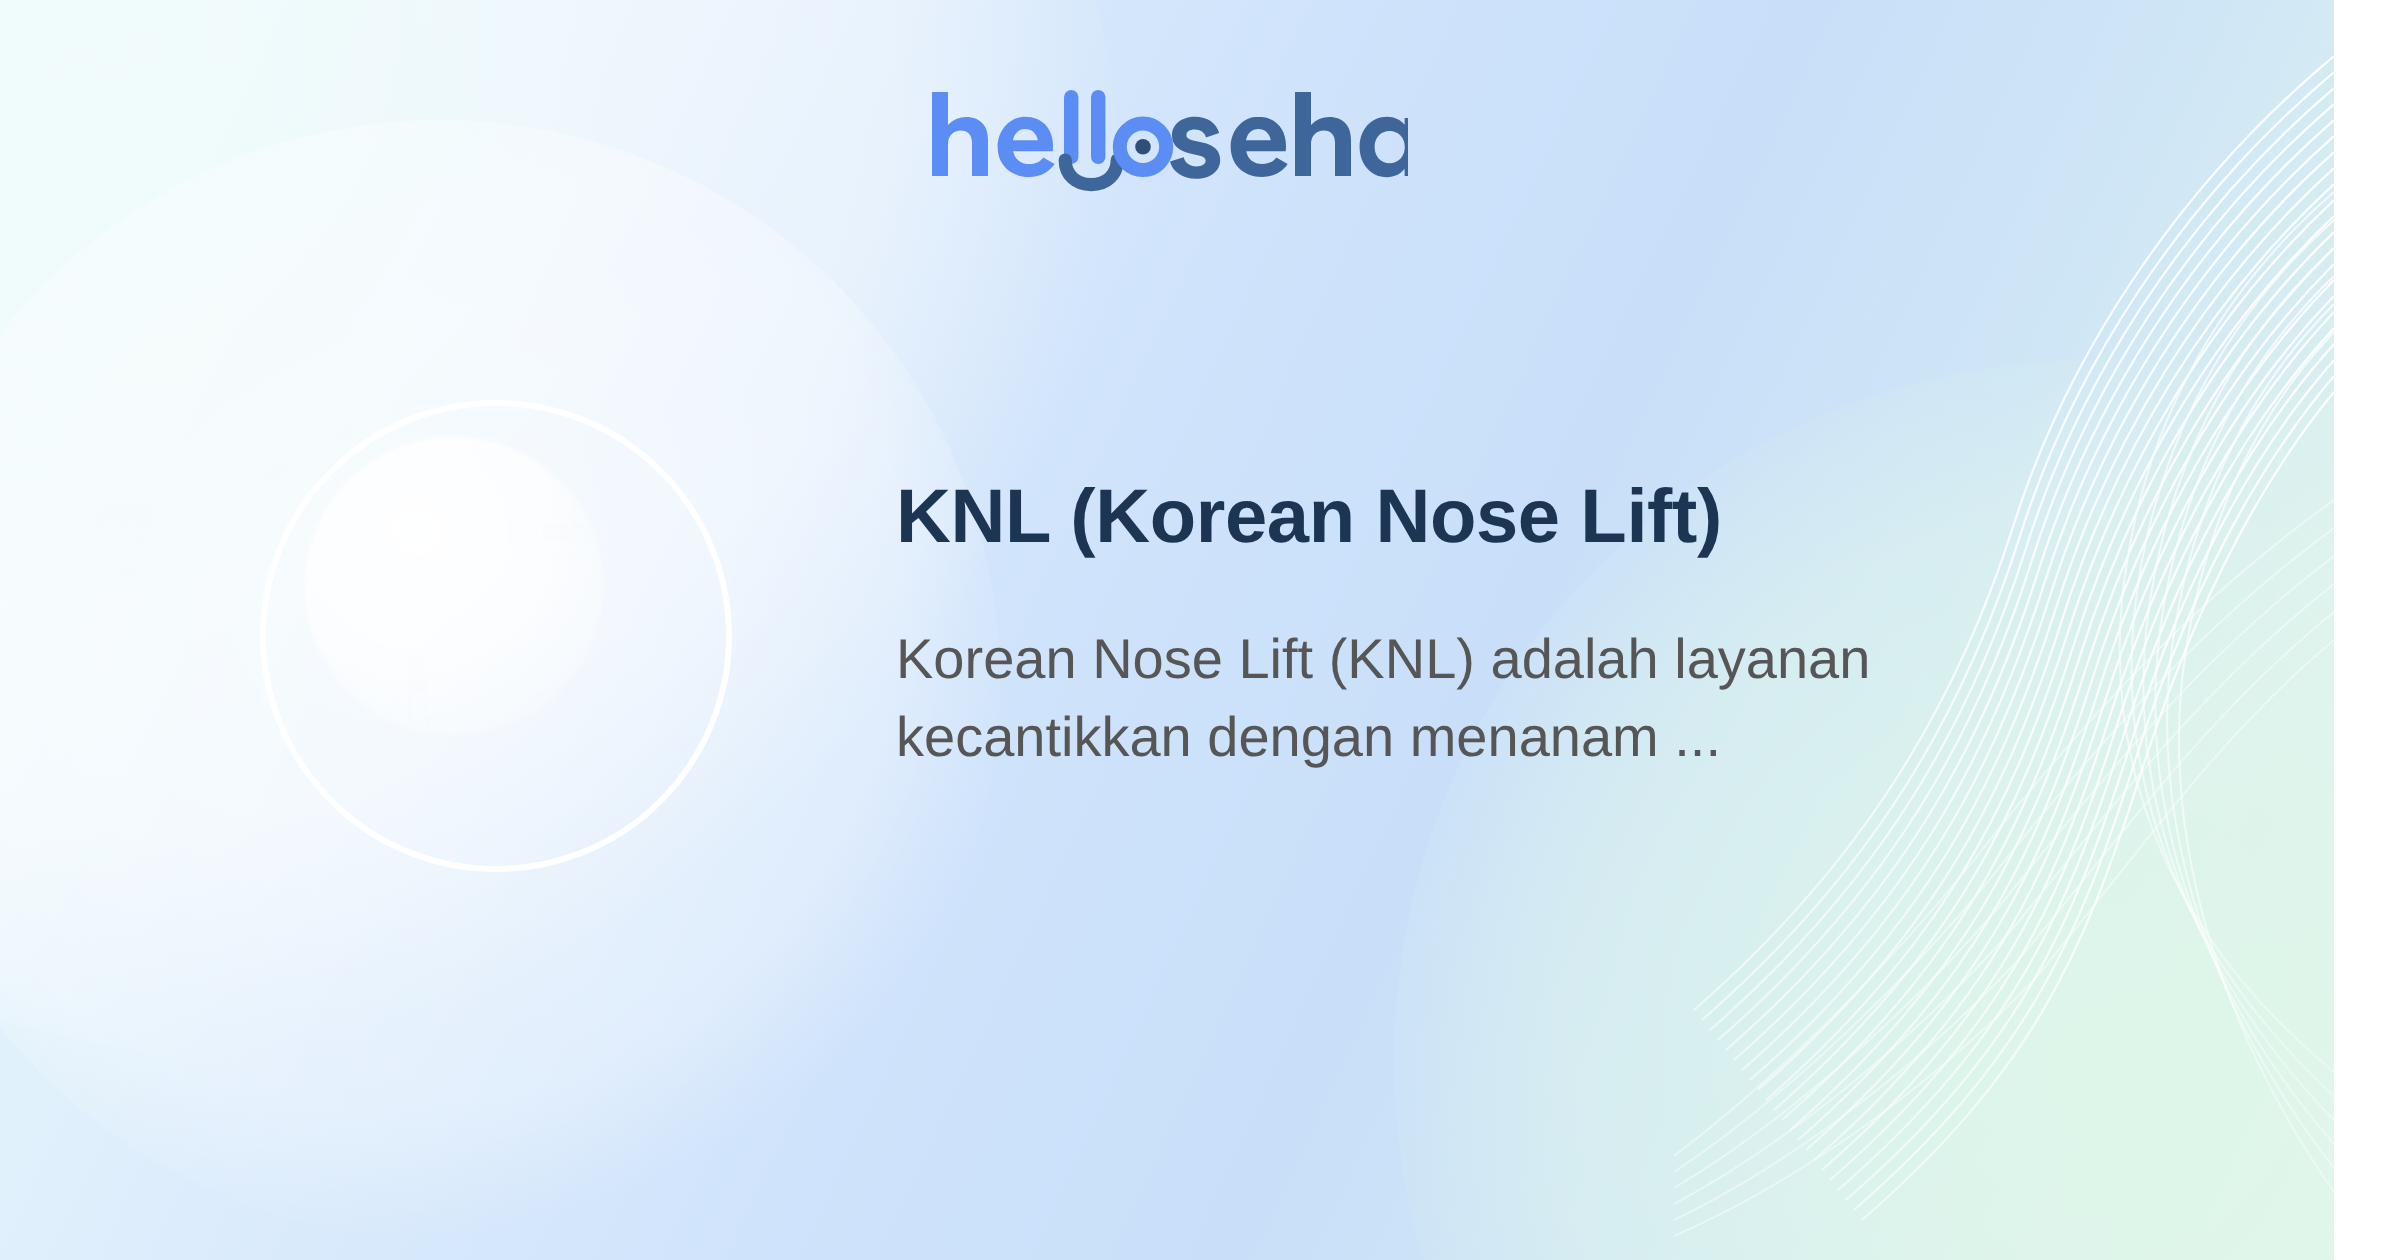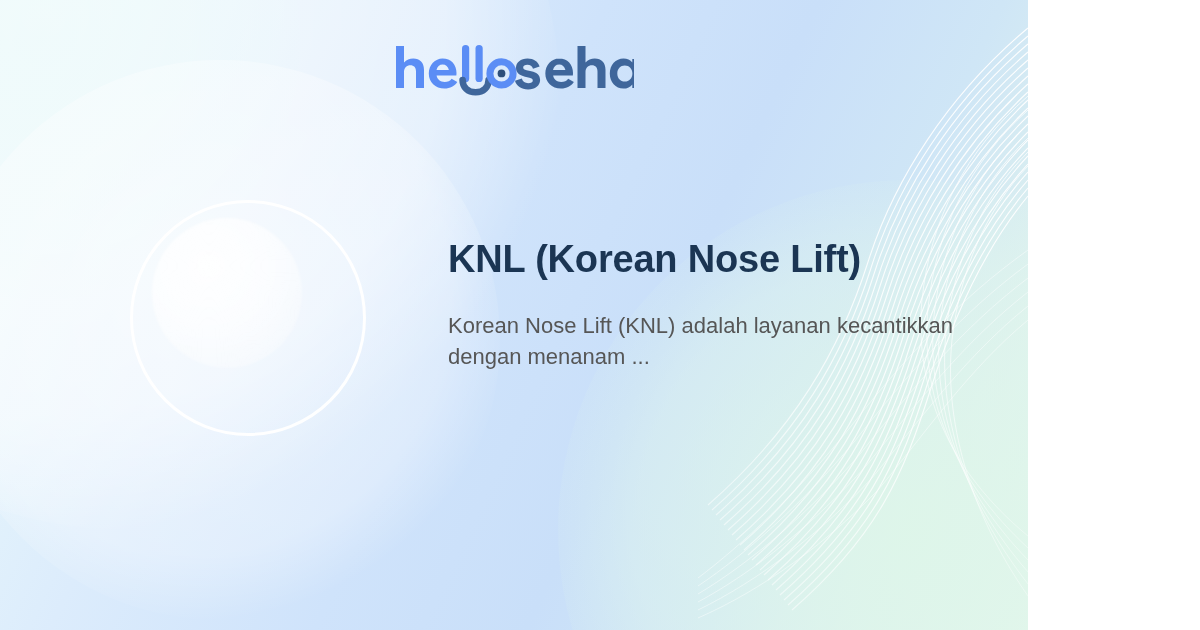--- a/index.html
+++ b/index.html
@@ -3,21 +3,21 @@
 <meta charset="utf-8">
 <title>hellosehat share card</title>
 <style>
   html, body {
     margin: 0;
     padding: 0;
     background: #ffffff;
   }
   .card {
     position: relative;
-    width: 1028px;
+    width: 1167px;
     height: 630px;
     overflow: hidden;
     font-family: "Liberation Sans", sans-serif;
     
     background:
       linear-gradient(115deg,
         #eafaf8 0%,
         #e6f6fb 9%,
         #dcecfc 26%,
         #cfe3fb 46%,
@@ -146,21 +146,21 @@
   .title {
     margin: 0;
     font-size: 38px;
     line-height: 1.15;
     font-weight: bold;
     color: #1b3553;
     letter-spacing: -0.2px;
   }
   .desc {
     margin: 28px 0 0 0;
-    font-size: 22px;
+    font-size: 28px;
     line-height: 1.42;
     color: #565656;
     max-width: 545px;
   }
 </style>
 </head>
 <body>
 
 <div class="card">
 

